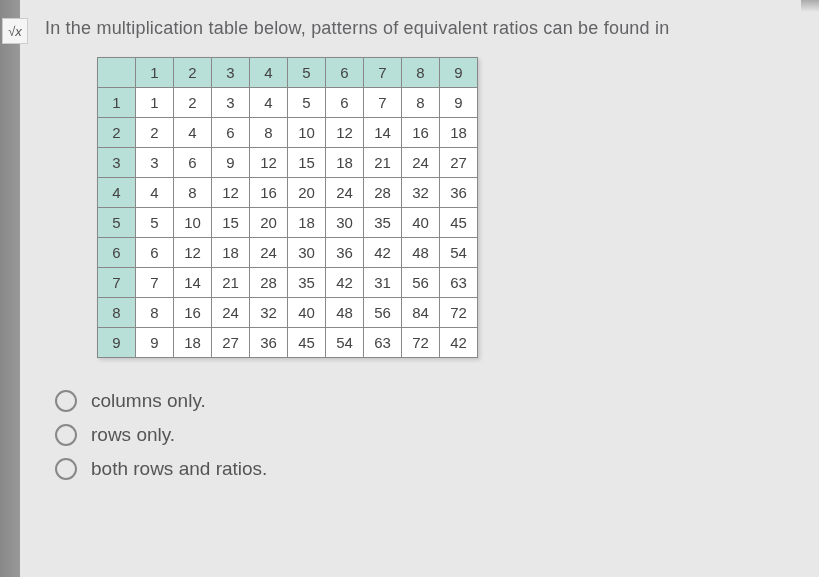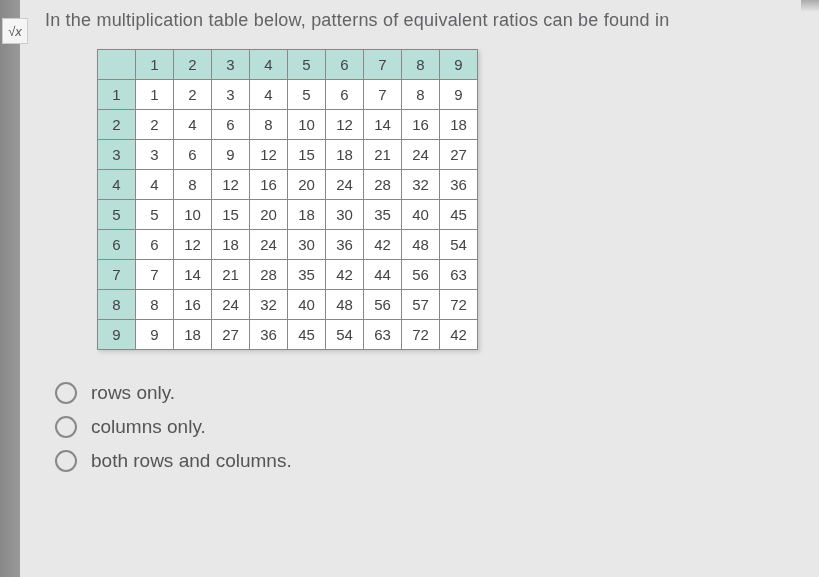--- a/index.html
+++ b/index.html
@@ -31,21 +31,21 @@
       align-items: center;
       justify-content: center;
       font-size: 13px;
       color: #555;
       font-style: italic;
       z-index: 10;
     }
     .content {
       position: absolute;
       left: 45px;
-      top: 10px;
+      top: 18px;
       right: 0;
       color: #565656;
     }
     .question {
       font-size: 18px;
       color: #636366;
       margin-bottom: 18px;
       letter-spacing: 0.2px;
     }
     .table-wrap {
@@ -200,34 +200,34 @@
         <td>54</td>
       </tr>
       <tr>
         <td class="header">7</td>
         <td>7</td>
         <td>14</td>
         <td>21</td>
         <td>28</td>
         <td>35</td>
         <td>42</td>
-        <td>44</td>
+        <td>31</td>
         <td>56</td>
         <td>63</td>
       </tr>
       <tr>
         <td class="header">8</td>
         <td>8</td>
         <td>16</td>
         <td>24</td>
         <td>32</td>
         <td>40</td>
         <td>48</td>
         <td>56</td>
-        <td>57</td>
+        <td>84</td>
         <td>72</td>
       </tr>
       <tr>
         <td class="header">9</td>
         <td>9</td>
         <td>18</td>
         <td>27</td>
         <td>36</td>
         <td>45</td>
         <td>54</td>
@@ -235,24 +235,24 @@
         <td>72</td>
         <td>42</td>
       </tr>
     </tbody>
       </table>
   </div>
 
   <div class="options">
     <div class="option">
       <div class="radio"></div>
+      <span class="option-label">columns only.</span>
+    </div>
+    <div class="option">
+      <div class="radio"></div>
       <span class="option-label">rows only.</span>
     </div>
     <div class="option">
       <div class="radio"></div>
-      <span class="option-label">columns only.</span>
-    </div>
-    <div class="option">
-      <div class="radio"></div>
-      <span class="option-label">both rows and columns.</span>
+      <span class="option-label">both rows and ratios.</span>
     </div>
   </div>
 </div>
 
 </body></html>

